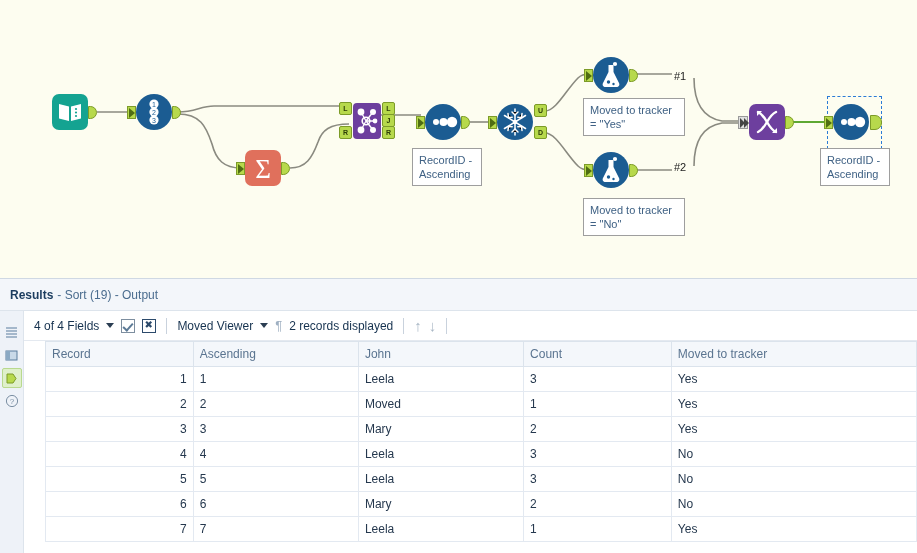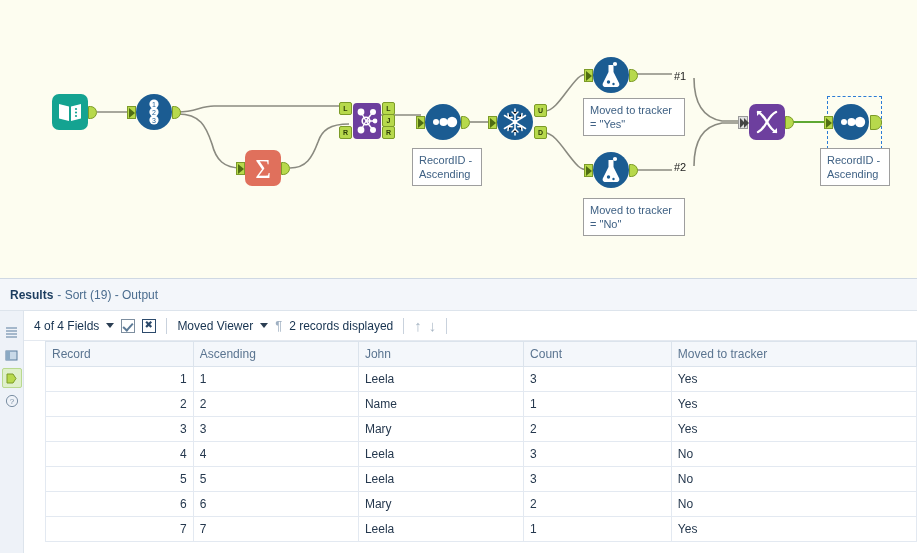--- a/index.html
+++ b/index.html
@@ -551,21 +551,21 @@
             <tr>
               <td class="num">1</td>
               <td>1</td>
               <td>Leela</td>
               <td>3</td>
               <td>Yes</td>
             </tr>
             <tr>
               <td class="num">2</td>
               <td>2</td>
-              <td>Name</td>
+              <td>Moved</td>
               <td>1</td>
               <td>Yes</td>
             </tr>
             <tr>
               <td class="num">3</td>
               <td>3</td>
               <td>Mary</td>
               <td>2</td>
               <td>Yes</td>
             </tr>

